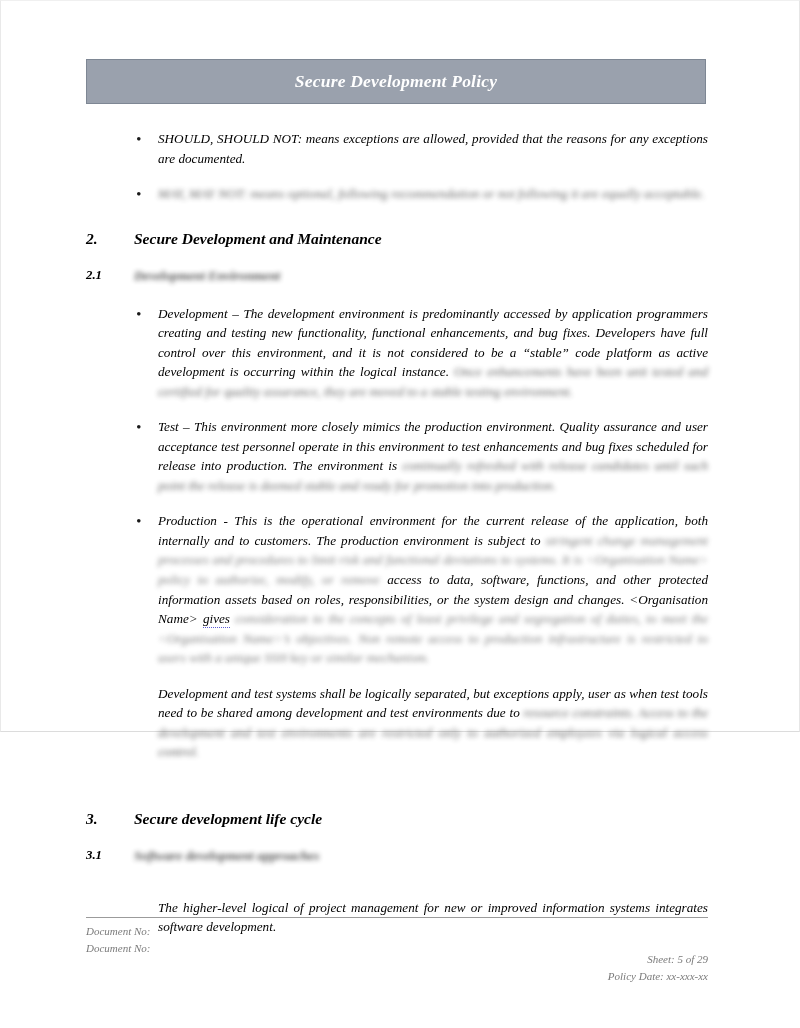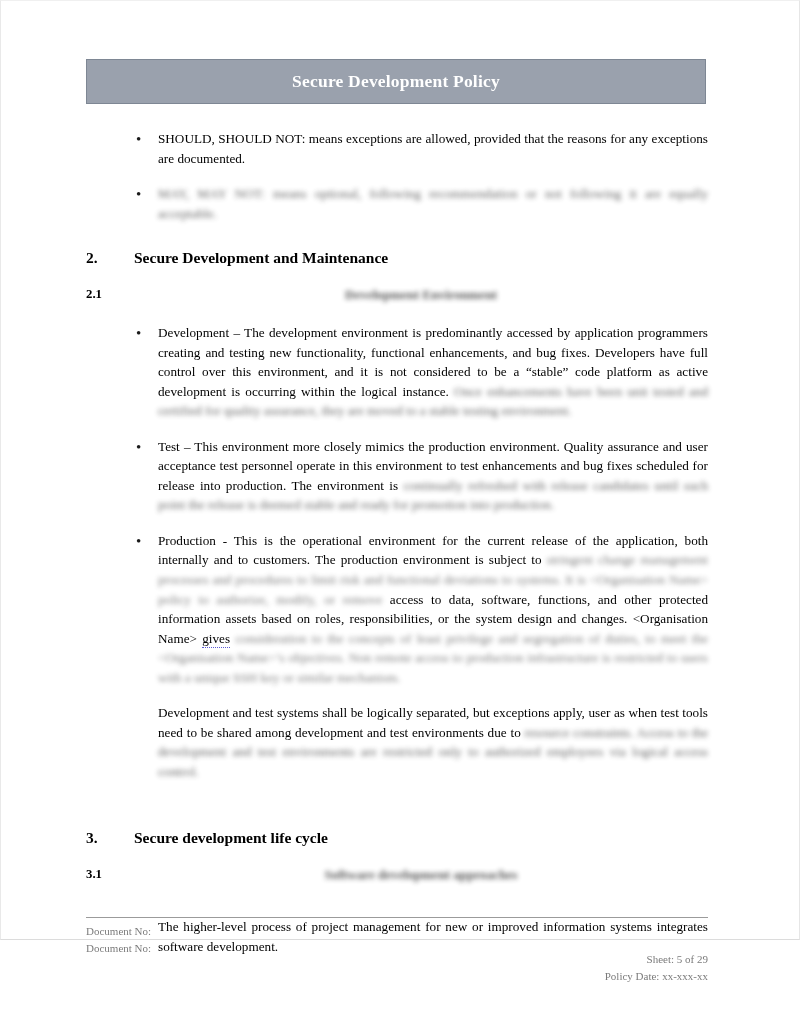--- a/index.html
+++ b/index.html
@@ -14,27 +14,28 @@
     font-family: "Liberation Serif", "DejaVu Serif", serif;
     color: #000000;
     overflow: hidden;
   }
 
   
   #page {
     position: absolute;
     left: 0; top: 0;
     width: 800px;
-    height: 940px;
+    height: 732px;
     background: #ffffff;
     box-sizing: border-box;
     border-left: 1px solid #e9e9e9;
     border-right: 1px solid #e6e6e6;
     border-top: 1px solid #f0f0f0;
     border-bottom: 1px solid #dcdcdc;
+    font-style: italic;
   }
 
   
   .title-bar {
     position: absolute;
     left: 85px;
     top: 58px;
     width: 620px;
     height: 45px;
     background: #9aa1ad;
@@ -123,21 +124,20 @@
   }
   .section.h1 {
     font-size: 15.5px;
     margin-top: 26px;
     margin-bottom: 0;
   }
   .section.h2 {
     font-size: 12.8px;
     margin-top: 20px;
     margin-bottom: 0;
-    text-align: center;
   }
   .section.h2 .heading-text { font-size: 13.2px; }
 
   
   p.para {
     margin: 0;
     font-size: 13.2px;
     line-height: 1.48;
     text-align: justify;
   }
@@ -227,21 +227,21 @@
       <span class="num">3.</span>
       <span class="heading-text">Secure development life cycle</span>
     </div>
 
     <div class="section h2">
       <span class="num">3.1</span>
       <span class="heading-text blur-heading">Software development approaches</span>
     </div>
 
     <p class="para indent spaced-top" style="margin-top:34px;">
-      <span>The higher-level process of project management for new or improved information systems integrates software development.</span>
+      <span>The higher-level logical of project management for new or improved information systems integrates software development.</span>
     </p>
 
   </div>
 
   <div class="footer">
     <div class="rule"></div>
     <div class="rows">
       <div class="left-col">
         <div>Document No:</div>
         <div>Document No:</div>

